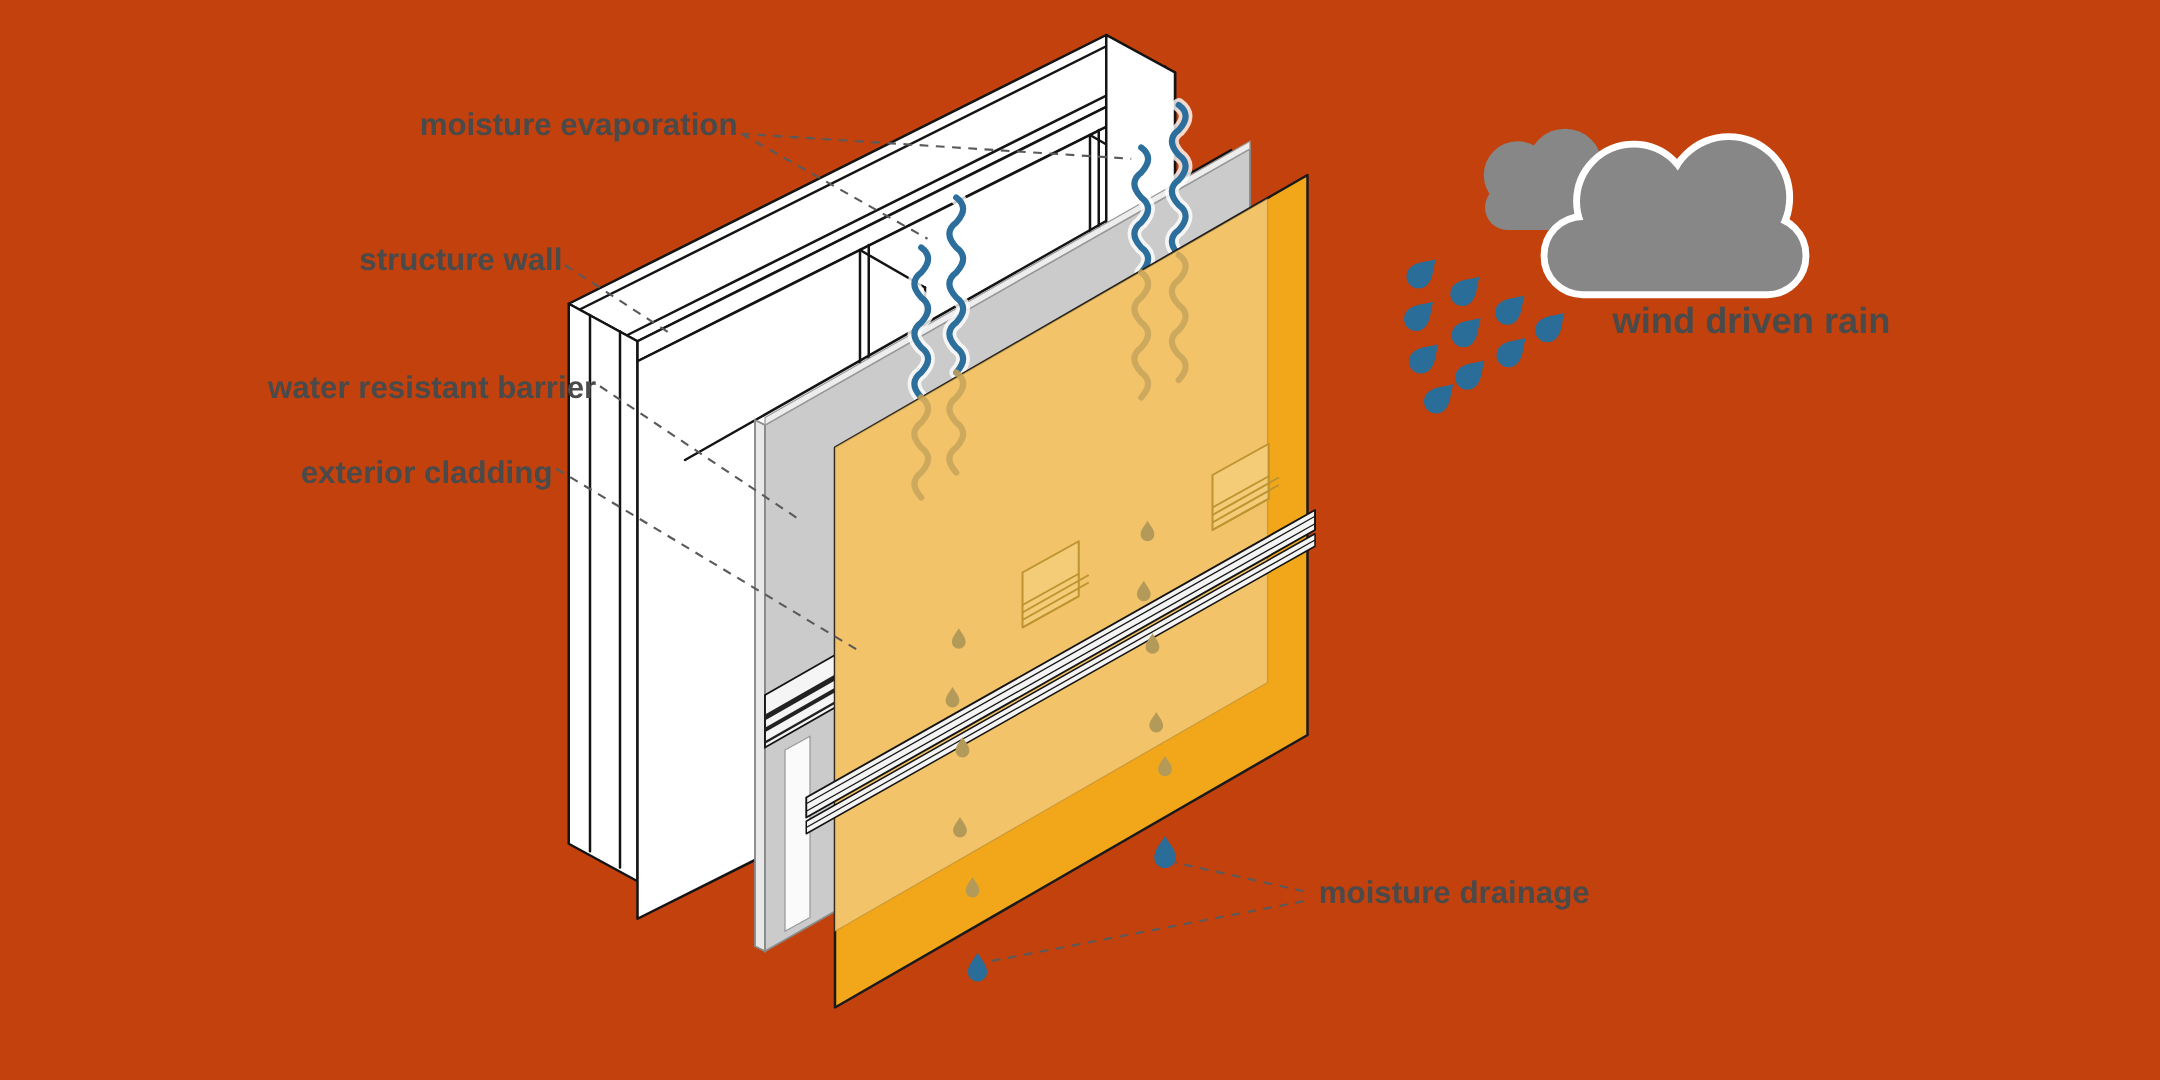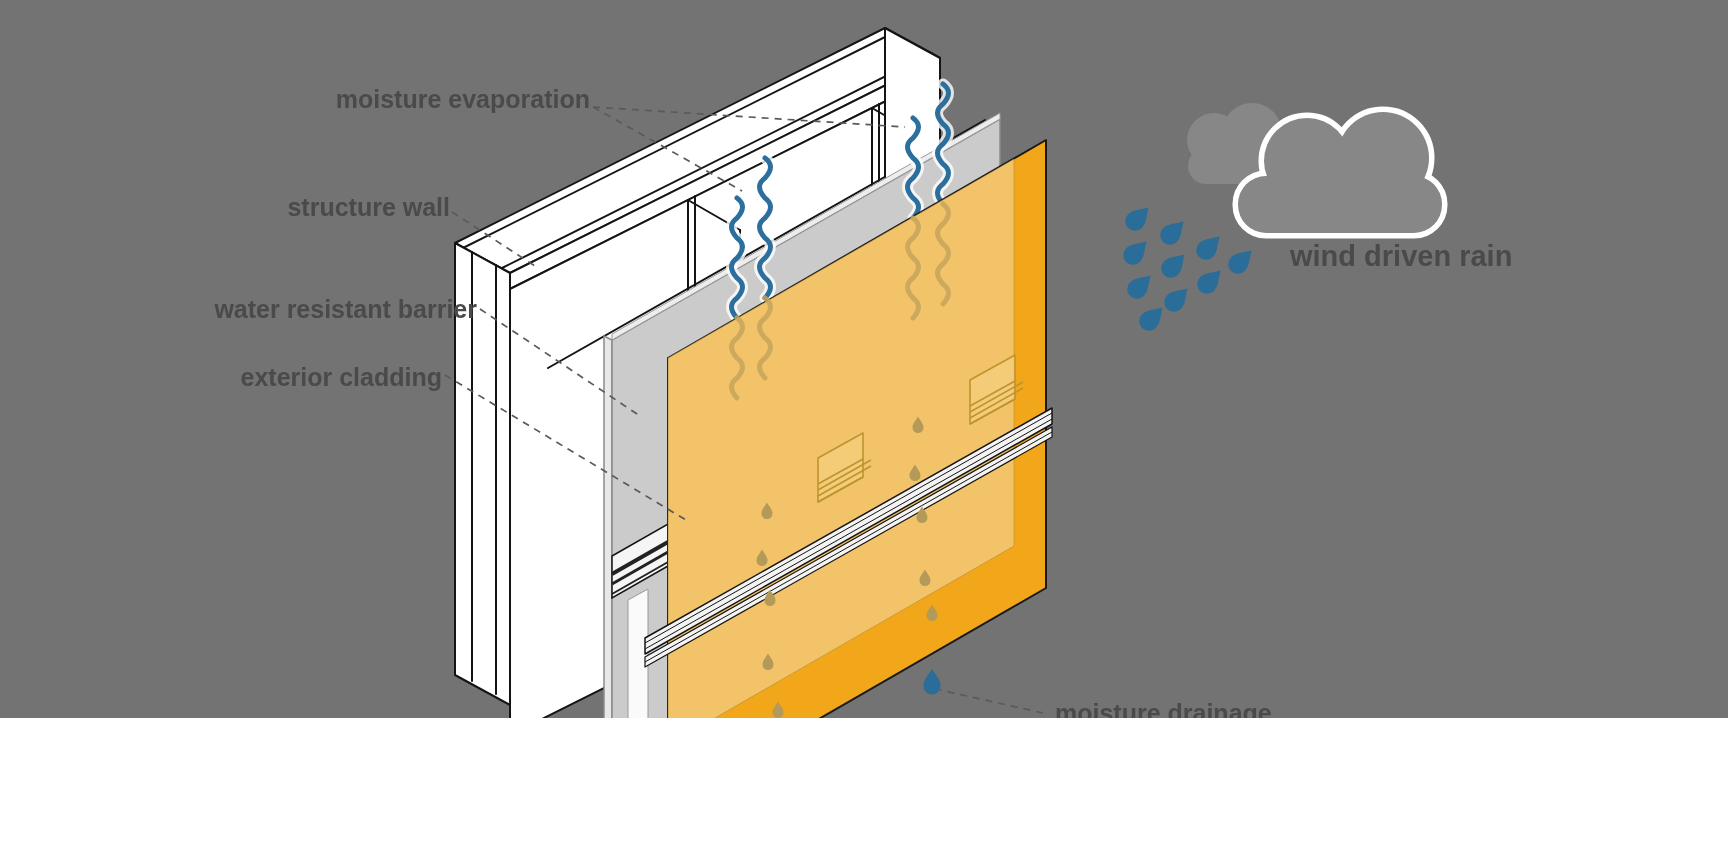--- a/index.html
+++ b/index.html
@@ -1,16 +1,16 @@
 <!DOCTYPE html>
 <html><head>
 <meta charset="utf-8">
 <style>
   html,body{margin:0;padding:0;background:#ffffff;}
-  .stage{width:1728px;height:718px;position:relative;background:#737373;overflow:hidden;}
+  .stage{width:1728px;height:864px;position:relative;background:#c2410c;overflow:hidden;}
   svg{display:block;}
   .lbl{font-family:"Liberation Sans","DejaVu Sans",sans-serif;font-weight:bold;}
   .lbl-side{font-size:25px;}
   .lbl-wind{font-size:29px;}
   .lbl-drain{font-size:25px;}
   .leader{stroke:#5a5a5a;stroke-width:1.7;stroke-dasharray:7 6;fill:none;}
   .frameline{fill:none;}
 </style>
 </head>
 <body>

